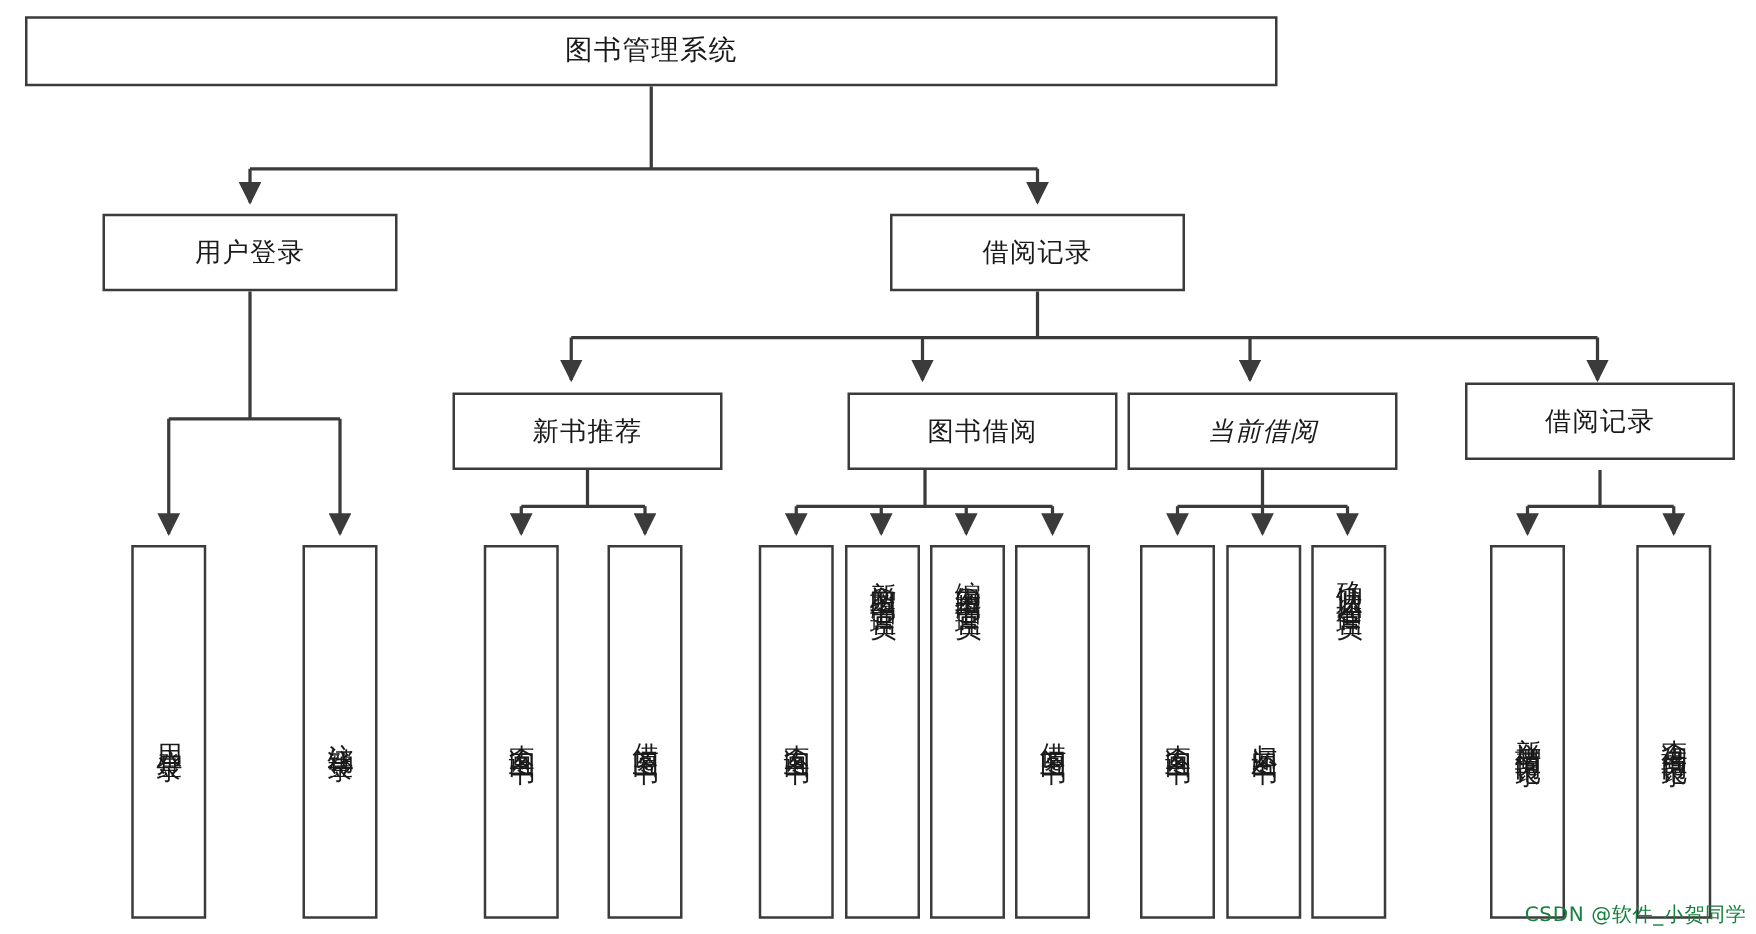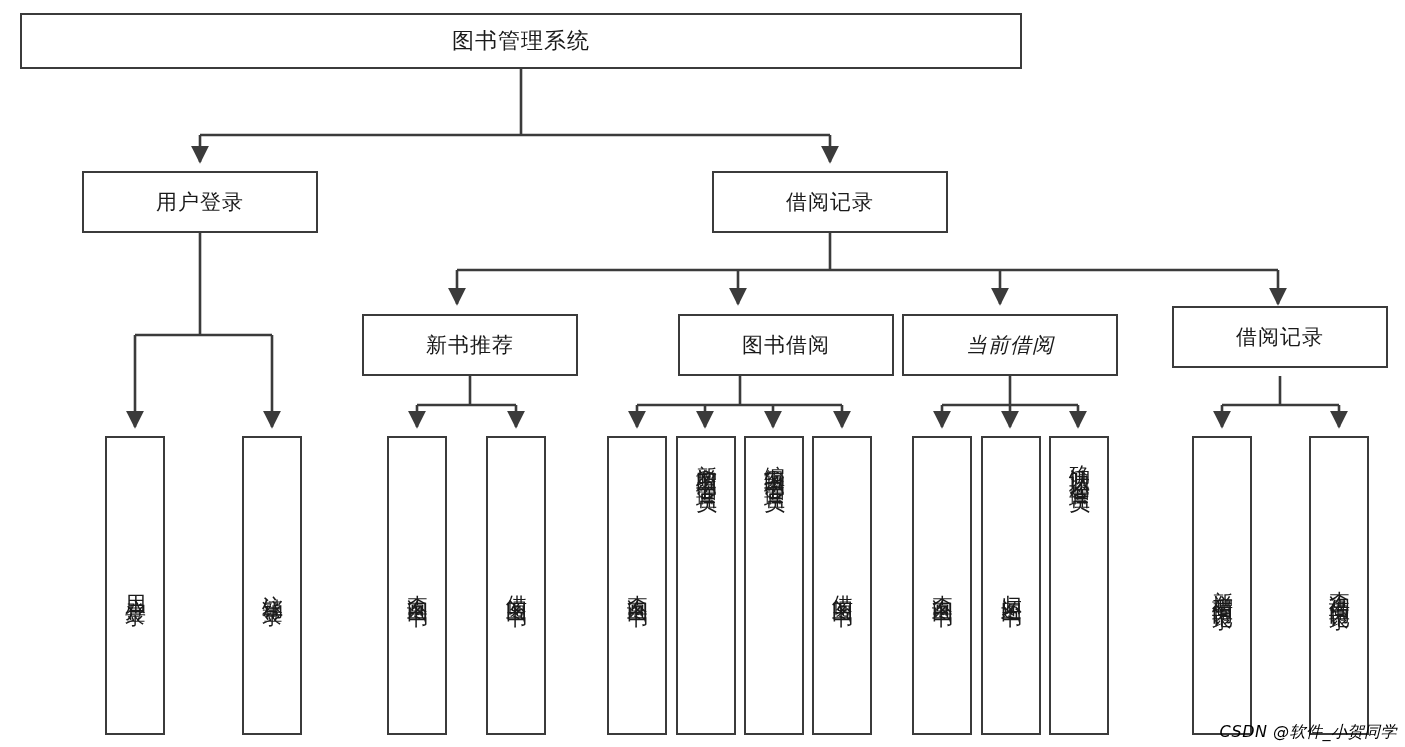--- a/index.html
+++ b/index.html
@@ -47,25 +47,24 @@
     line-height:1;
     white-space:nowrap;
     text-align:center;
   }
   .node.leaf.centered{align-items:center;padding-top:0;}
 
   #watermark{
     position:absolute;
     right:8px;bottom:4px;
     font-size:16px;
-    color:#000000;
+    color:#15803d;
     letter-spacing:0.5px;
     z-index:5;
     white-space:nowrap;
-    font-style:italic;
   }
 </style>
 </head>
 <body>
 
 <div id="diagram-root">
 
   <svg id="connectors" viewBox="0 0 1405 747" xmlns="http://www.w3.org/2000/svg">
     <defs>
       <marker id="arrow" viewBox="0 0 10 10" refX="9" refY="5" markerWidth="7" markerHeight="7" orient="auto-start-reverse">

